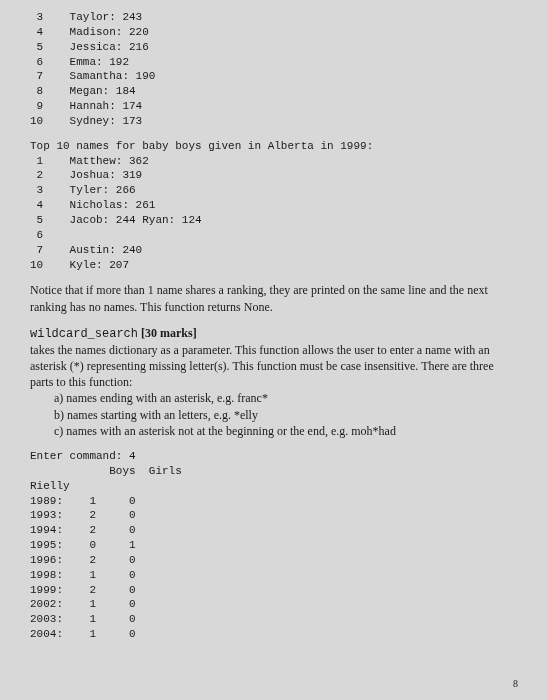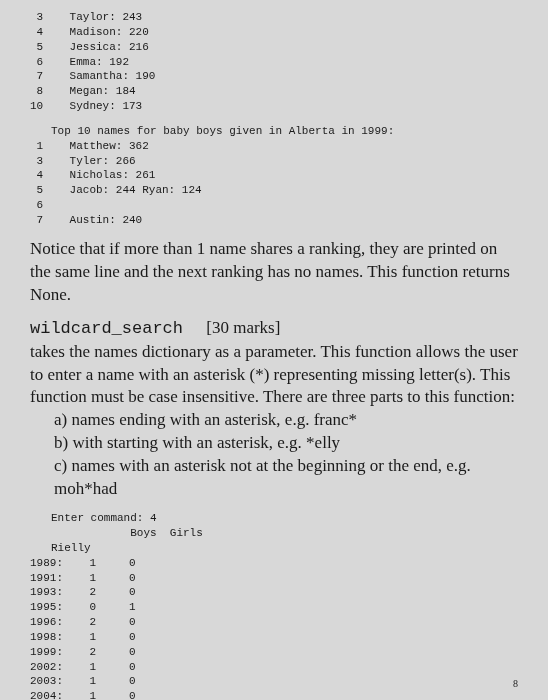--- a/index.html
+++ b/index.html
@@ -8,82 +8,85 @@
       height: 700px;
       background: #d8d8d8;
       font-family: "Courier New", Courier, monospace;
       font-size: 11px;
       color: #1a1a1a;
       padding: 10px 30px;
       overflow: hidden;
       line-height: 1.35;
     }
     .mono { font-family: "Courier New", Courier, monospace; }
-    .serif { font-family: Georgia, "Times New Roman", serif; font-size: 17px; }
-    .row { white-space: pre; margin-left: 21px; }
+    .serif { font-family: Georgia, "Times New Roman", serif; font-size: 12px; }
+    .row { white-space: pre; }
     .section { margin-bottom: 10px; }
     .ranked-line { white-space: pre; font-family: Liberation Mono, monospace; }
     .page-num {
       position: absolute;
       bottom: 10px;
       right: 30px;
       font-family: Georgia, serif;
       font-size: 10px;
     }
     .indent { padding-left: 24px; }
-    .bold { font-weight: normal; padding-left: 19px; }
+    .bold { font-weight: bold; }
     .func-name { font-weight: normal; }
   </style>
 </head>
 <body>
 
 <div class="section mono" id="girls-list">
     <div class="ranked-line"> 3    Taylor: 243</div>
     <div class="ranked-line"> 4    Madison: 220</div>
     <div class="ranked-line"> 5    Jessica: 216</div>
     <div class="ranked-line"> 6    Emma: 192</div>
     <div class="ranked-line"> 7    Samantha: 190</div>
     <div class="ranked-line"> 8    Megan: 184</div>
+    <div class="ranked-line"> 9    Hannah: 174</div>
     <div class="ranked-line">10    Sydney: 173</div>
   </div>
 
 <div class="section mono">
   <div class="row">Top 10 names for baby boys given in Alberta in 1999:</div>
   <div id="boys-list">
       <div class="ranked-line"> 1    Matthew: 362</div>
+      <div class="ranked-line"> 2    Joshua: 319</div>
       <div class="ranked-line"> 3    Tyler: 266</div>
       <div class="ranked-line"> 4    Nicholas: 261</div>
       <div class="ranked-line"> 5    Jacob: 244 Ryan: 124</div>
       <div class="ranked-line"> 6    </div>
       <div class="ranked-line"> 7    Austin: 240</div>
+      <div class="ranked-line">10    Kyle: 207</div>
     </div>
 </div>
 
 <div class="section serif">Notice that if more than 1 name shares a ranking, they are printed on the same line and the next ranking has no names. This function returns None.</div>
 
 <div class="section serif">
   <div>
     <span class="func-name mono">wildcard_search</span><span class="bold"> [30 marks]</span>
   </div>
   <div>takes the names dictionary as a parameter. This function allows the user to enter a name with an asterisk (*) representing missing letter(s). This function must be case insensitive. There are three parts to this function:</div>
   <div class="indent" id="wildcard-parts">
       <div>a)  names ending with an asterisk, e.g. franc*</div>
-      <div>b)  with starting with an asterisk, e.g. *elly</div>
+      <div>b)  names starting with an letters, e.g. *elly</div>
       <div>c)  names with an asterisk not at the beginning or the end, e.g. moh*had</div>
     </div>
 </div>
 
 <div class="section mono">
   <div class="row">Enter command: 4</div>
   <div class="row">            Boys  Girls</div>
   <div class="row">Rielly</div>
   <div id="example-rows">
       <div class="ranked-line">1989:    1     0</div>
-      <div class="ranked-line">1991:    1     0</div>
       <div class="ranked-line">1993:    2     0</div>
+      <div class="ranked-line">1994:    2     0</div>
       <div class="ranked-line">1995:    0     1</div>
       <div class="ranked-line">1996:    2     0</div>
       <div class="ranked-line">1998:    1     0</div>
       <div class="ranked-line">1999:    2     0</div>
       <div class="ranked-line">2002:    1     0</div>
       <div class="ranked-line">2003:    1     0</div>
       <div class="ranked-line">2004:    1     0</div>
     </div>
 
 </div>

